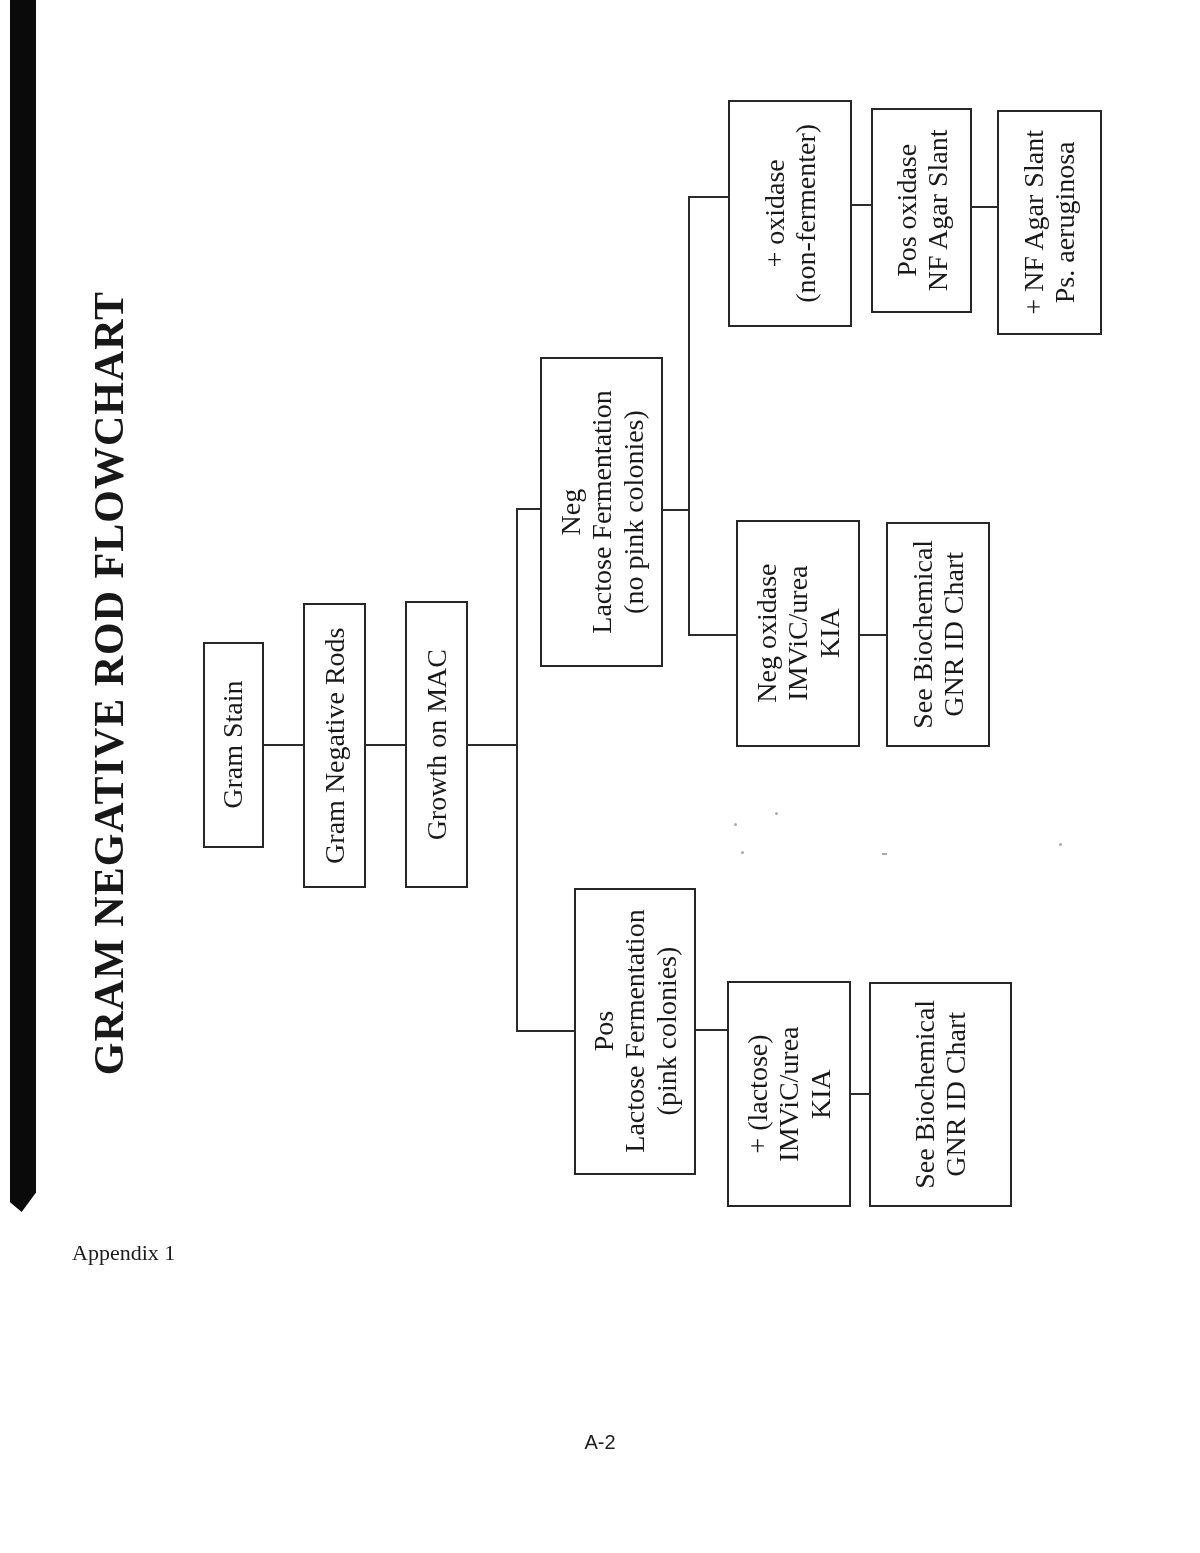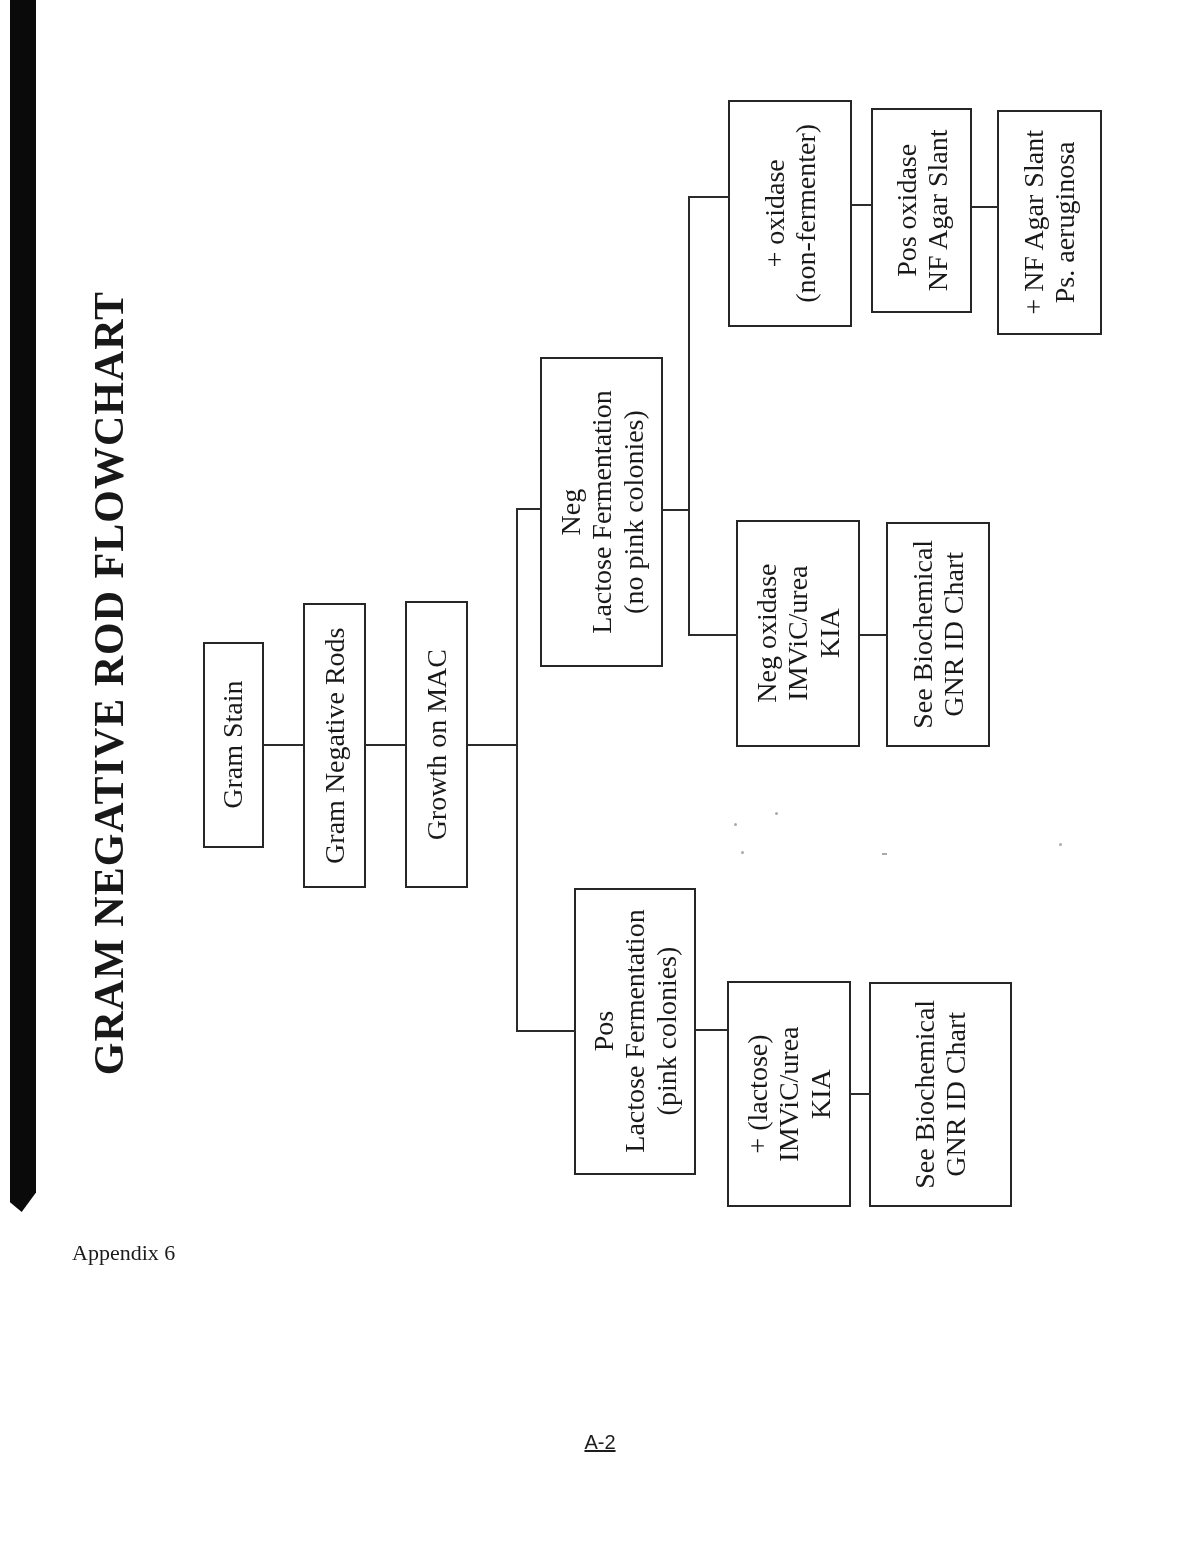--- a/index.html
+++ b/index.html
@@ -19,21 +19,21 @@
   .node .rot{transform:rotate(-90deg);text-align:center;font-size:28px;line-height:1.12;
              color:#191919;}
   .node .rot div{white-space:nowrap;}
   
   .line{position:absolute;background:#2b2b2b;}
   .line.h{height:2px;}
   .line.v{width:2px;}
   
   .appendix{position:absolute;left:72px;top:1240px;font-size:22px;color:#1b1b1b;}
   .footer{position:absolute;left:0;top:1430px;width:1200px;text-align:center;
-          font-family:"Liberation Sans", sans-serif;font-size:20px;color:#1d1d1d;line-height:1.2;text-decoration:underline;}
+          font-family:"Liberation Sans", sans-serif;font-size:20px;color:#1d1d1d;line-height:1.2;}
   .footer .pageno{margin-bottom:2px;}
   
   .speck{position:absolute;background:#a9a9a9;width:3px;height:3px;border-radius:50%;}
 </style>
 </head>
 <body>
 
 <div class="page">
 
   <div class="scanbar"></div>
@@ -142,19 +142,19 @@
   <div class="line h" style="left:859px;top:634px;width:29px"></div>
   <div class="line h" style="left:695px;top:1029px;width:34px"></div>
   <div class="line h" style="left:850px;top:1093px;width:21px"></div>
 
   <div class="speck" style="left:775px;top:812px"></div>
   <div class="speck" style="left:734px;top:823px"></div>
   <div class="speck" style="left:741px;top:851px"></div>
   <div class="speck" style="left:882px;top:853px;width:5px;height:2px;border-radius:0"></div>
   <div class="speck" style="left:1059px;top:843px"></div>
 
-  <div class="appendix">Appendix 6</div>
+  <div class="appendix">Appendix 1</div>
 
   <div class="footer">
     <div class="pageno">A-2</div>
   </div>
 
 </div>
 
 </body></html>

